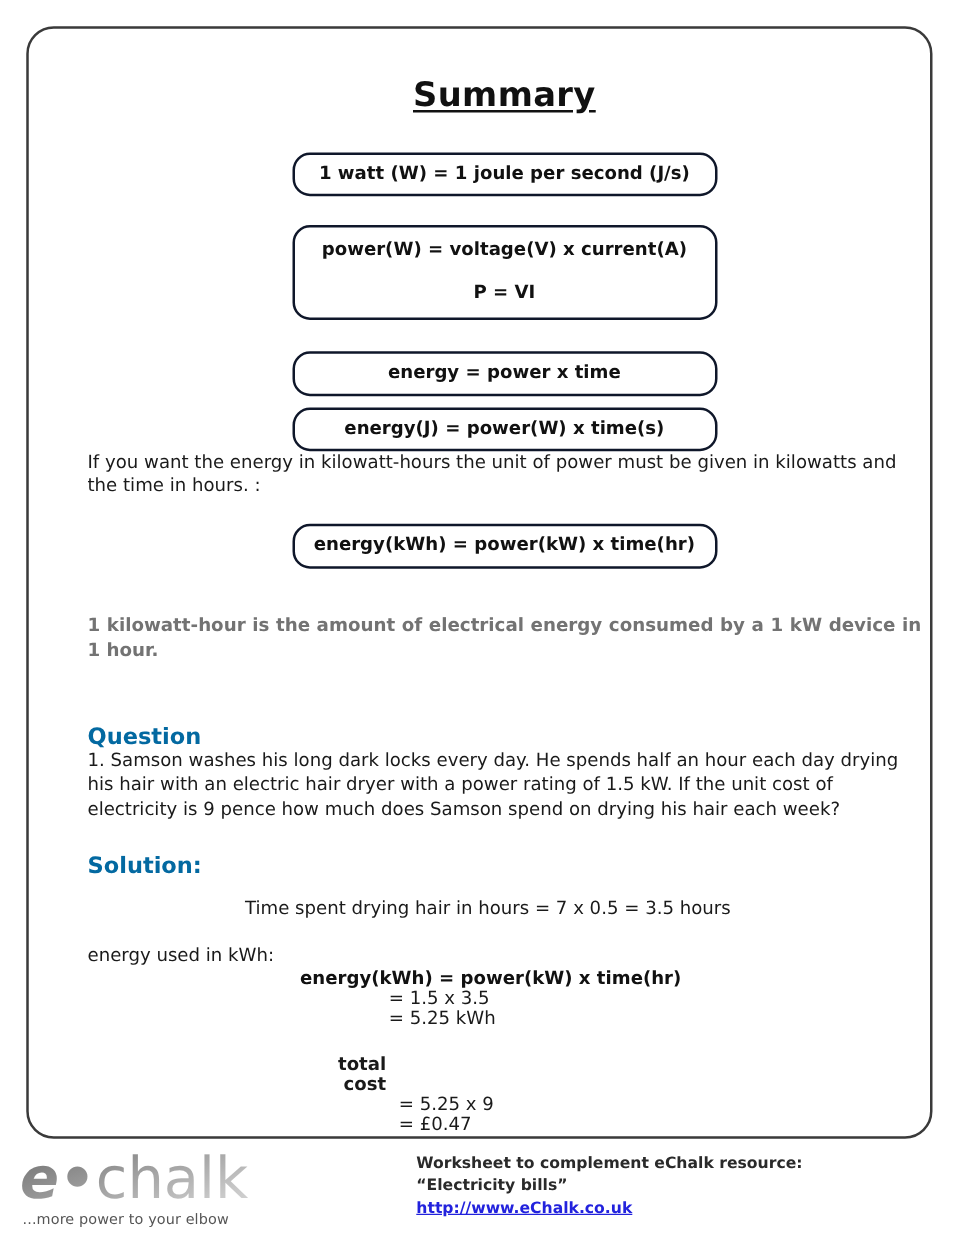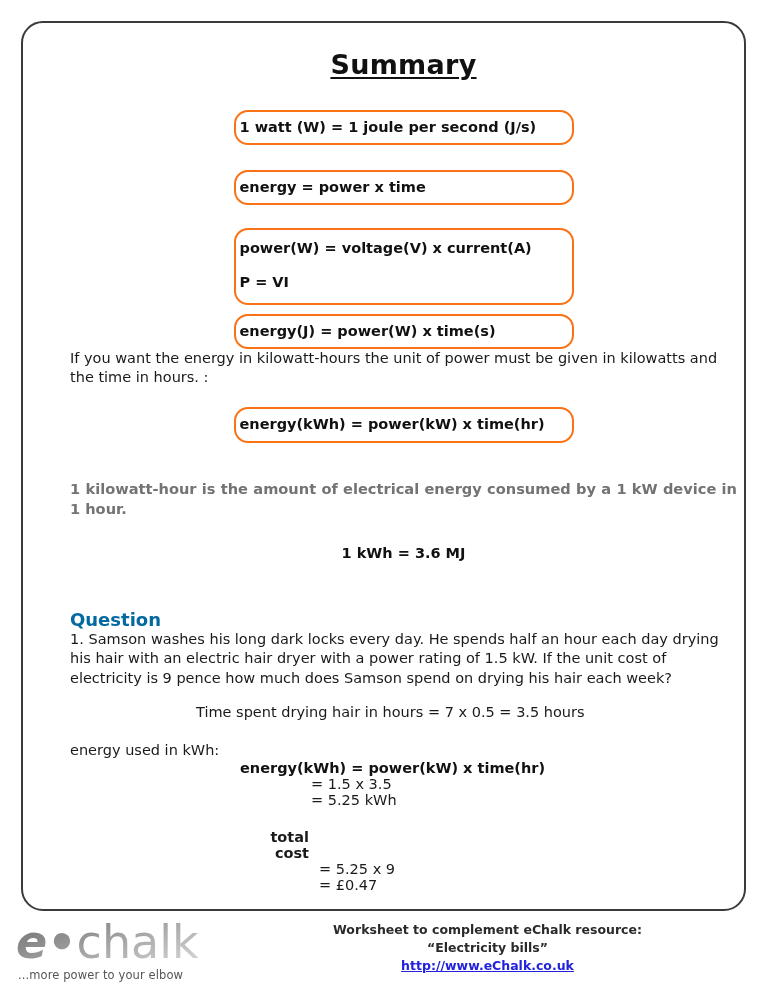--- a/index.html
+++ b/index.html
@@ -38,32 +38,32 @@
 
   
   .page-title {
     text-align: center;
     font-size: 27px;
     font-weight: bold;
     letter-spacing: 0.3px;
     text-decoration: underline;
     text-underline-offset: 3px;
     margin: 0;
-    padding-top: 26px;
+    padding-top: 38px;
     color: #111;
   }
 
   
   .formula-box {
-    border: 2px solid #f97316;
+    border: 2px solid #0f172a;
     border-radius: 14px;
     box-sizing: border-box;
     width: 340px;
     margin: 0 auto;
-    text-align: left;
+    text-align: center;
     font-weight: bold;
     font-size: 14.5px;
     color: #111;
     background: #fff;
     padding: 6px 4px 7px 4px;
     line-height: 1.25;
   }
   .formula-box .line2 {
     margin-top: 16px;
   }
@@ -183,21 +183,21 @@
     color: #555;
     margin-top: 3px;
     margin-left: 2px;
     letter-spacing: 0.1px;
   }
 
   .footer-right {
     position: absolute;
     right: 22px;
     top: 6px;
-    text-align: center;
+    text-align: left;
     font-size: 12.5px;
     font-weight: bold;
     line-height: 1.45;
     color: #2a2a2a;
   }
   .footer-url {
     color: #2222dd;
     text-decoration: underline;
     display: block;
     font-weight: bold;
@@ -208,47 +208,47 @@
 
 <div class="page-frame">
   <div class="content">
 
     <h1 class="page-title">Summary</h1>
 
     <div class="formula-box fb-1">
       <span>1 watt (W) = 1 joule per second (J/s)</span>
     </div>
 
-    <div class="formula-box fb-3">
-      <span>energy = power x time</span>
-    </div>
-
     <div class="formula-box fb-2">
       <div>power(W) = voltage(V) x current(A)</div>
       <div class="line2">P = VI</div>
     </div>
 
+    <div class="formula-box fb-3">
+      <span>energy = power x time</span>
+    </div>
+
 
     <div class="formula-box fb-4">
       <span>energy(J) = power(W) x time(s)</span>
     </div>
 
     <p class="body-text p-kwh">If you want the energy in kilowatt-hours the unit of power must be given in kilowatts and the time in hours. :</p>
 
     <div class="formula-box fb-5">
       <span>energy(kWh) = power(kW) x time(hr)</span>
     </div>
 
     <p class="statement">1 kilowatt-hour is the amount of electrical energy consumed by a 1 kW device in 1 hour.</p>
 
-    <p class="centered-bold">1 kWh = 3.6 MJ</p>
 
     <p class="section-head q-head">Question</p>
     <p class="body-text question-body">1. Samson washes his long dark locks every day. He spends half an hour each day drying his hair with an electric hair dryer with a power rating of 1.5 kW. If the unit cost of electricity is 9 pence how much does Samson spend on drying his hair each week?</p>
 
+    <p class="section-head sol-head">Solution:</p>
 
     <p class="indent-line time-line">Time spent drying hair in hours = 7 x 0.5 = 3.5 hours</p>
 
     <p class="indent-line energy-label">energy used in kWh:</p>
 
     <div class="calc-block calc-energy">
       <div class="eq-head">energy(kWh) = power(kW) x time(hr)</div>
       <div class="eq-rest">= 1.5 x 3.5</div>
       <div class="eq-rest">= 5.25 kWh</div>
     </div>

